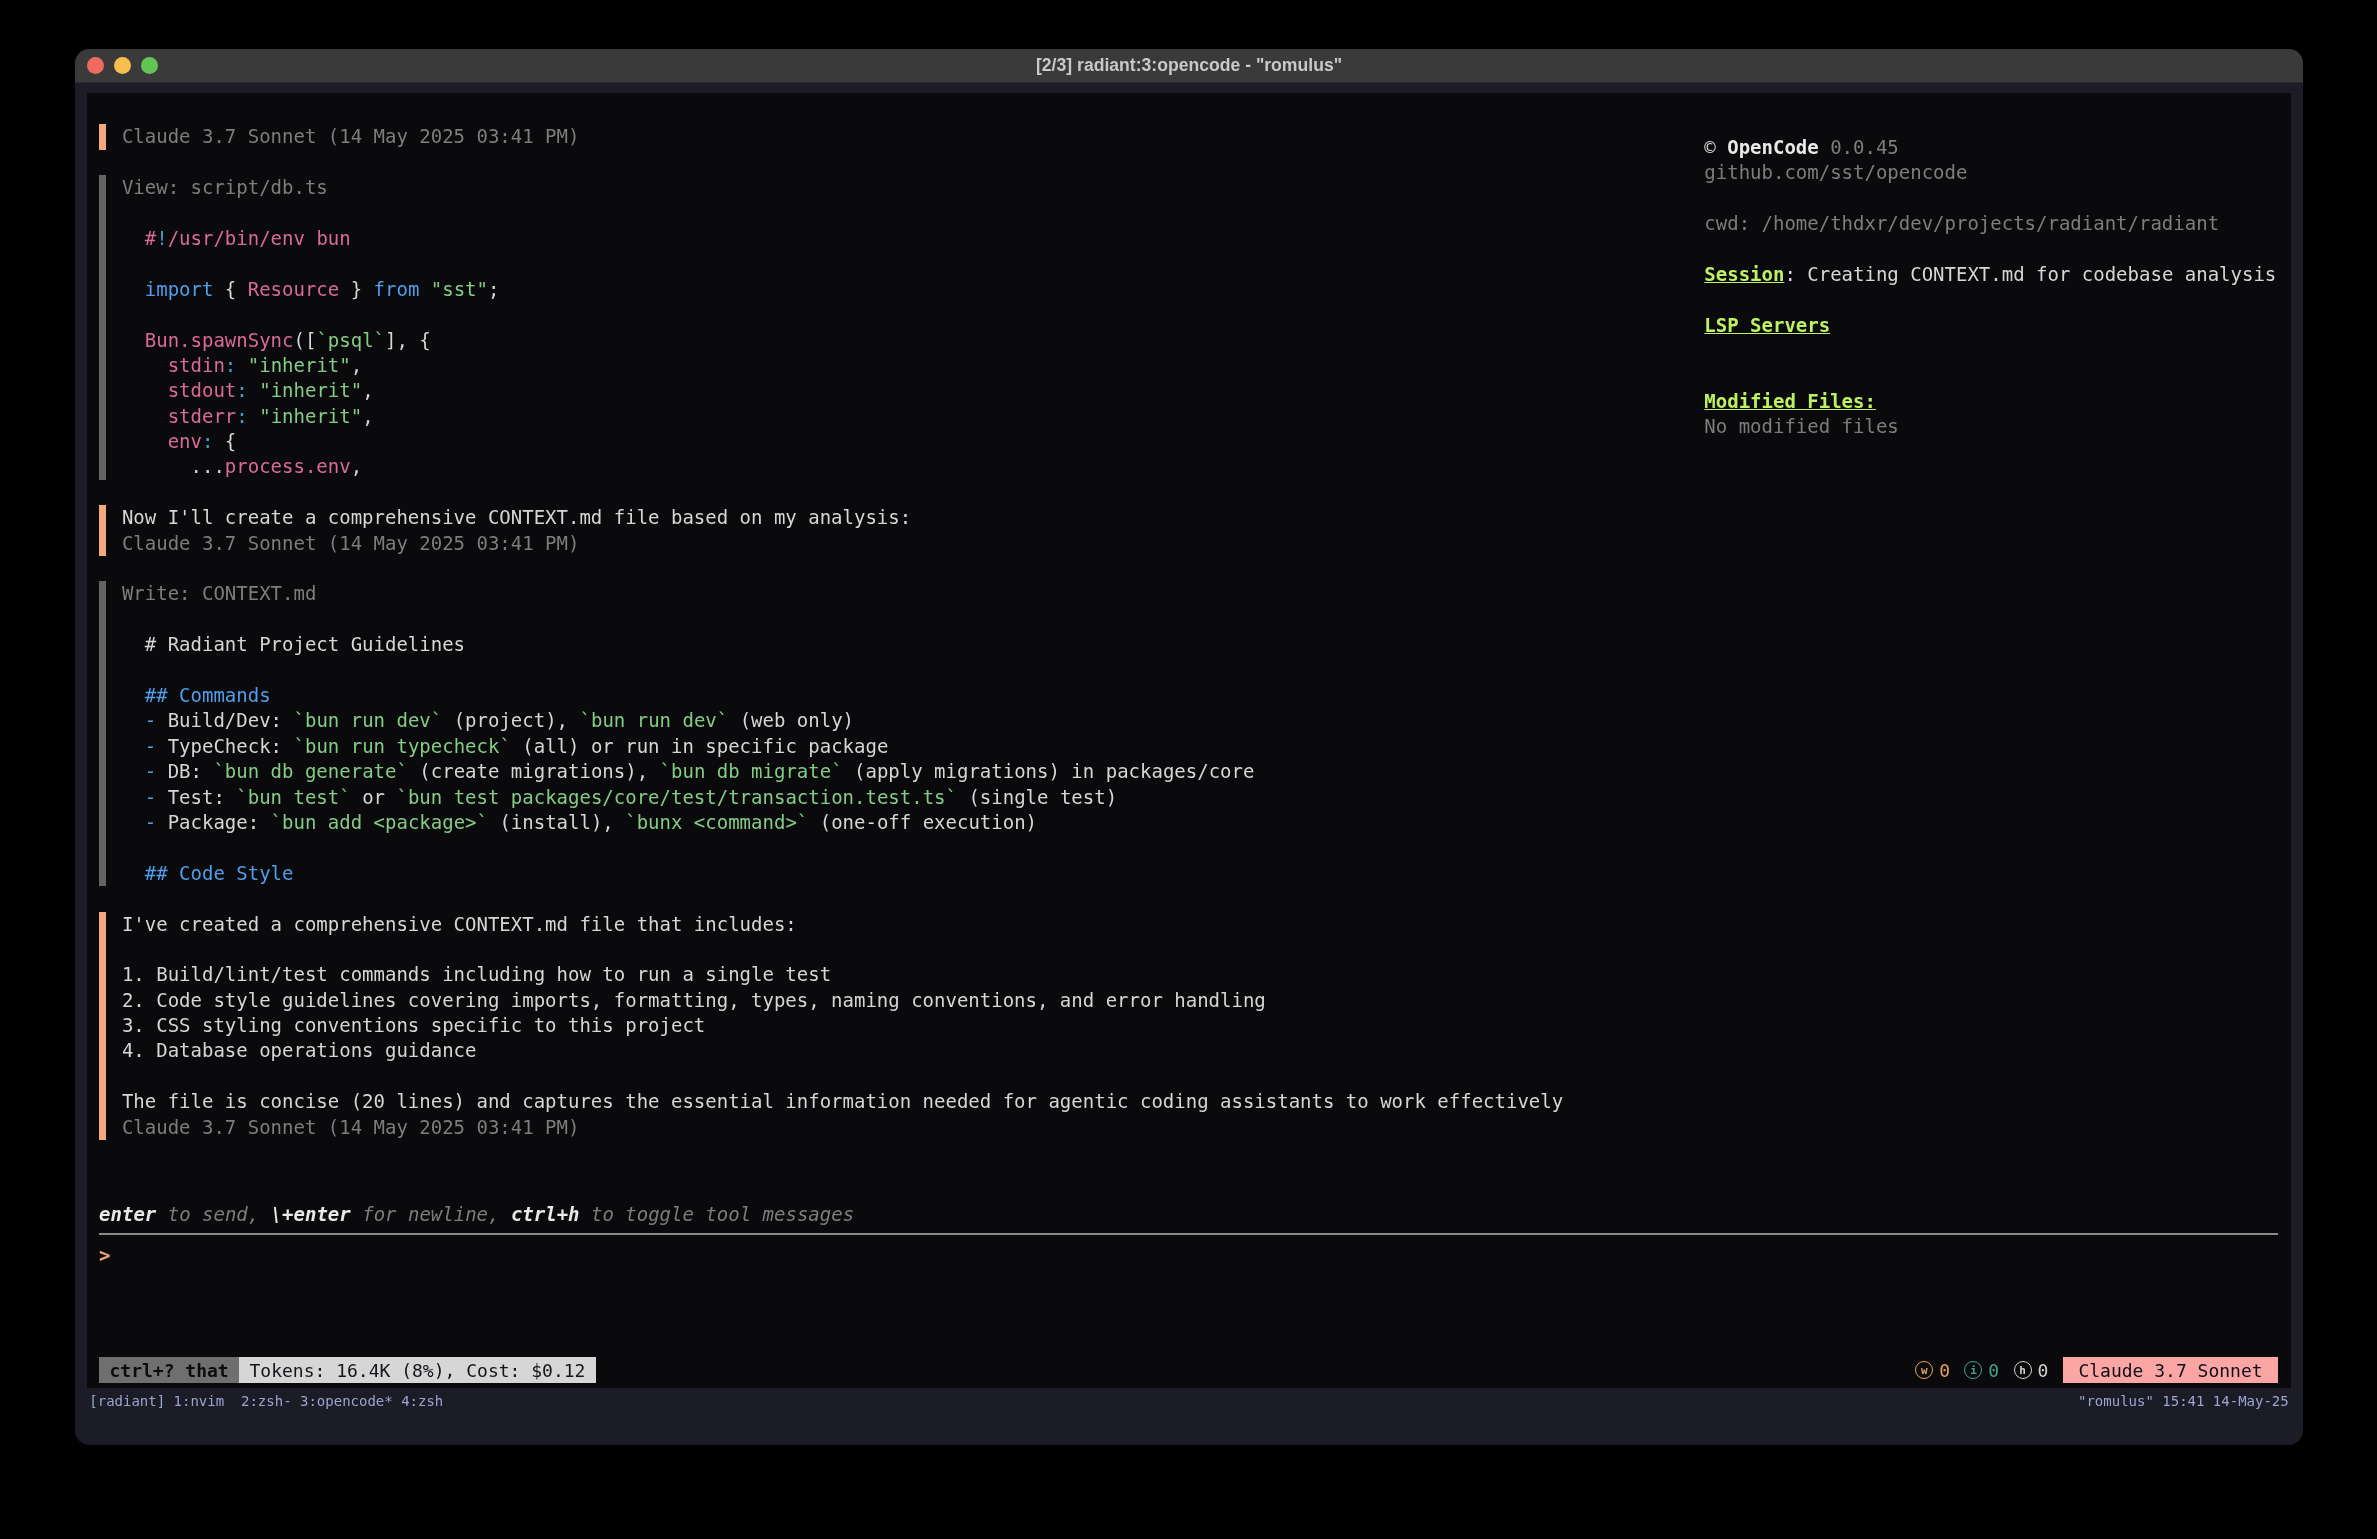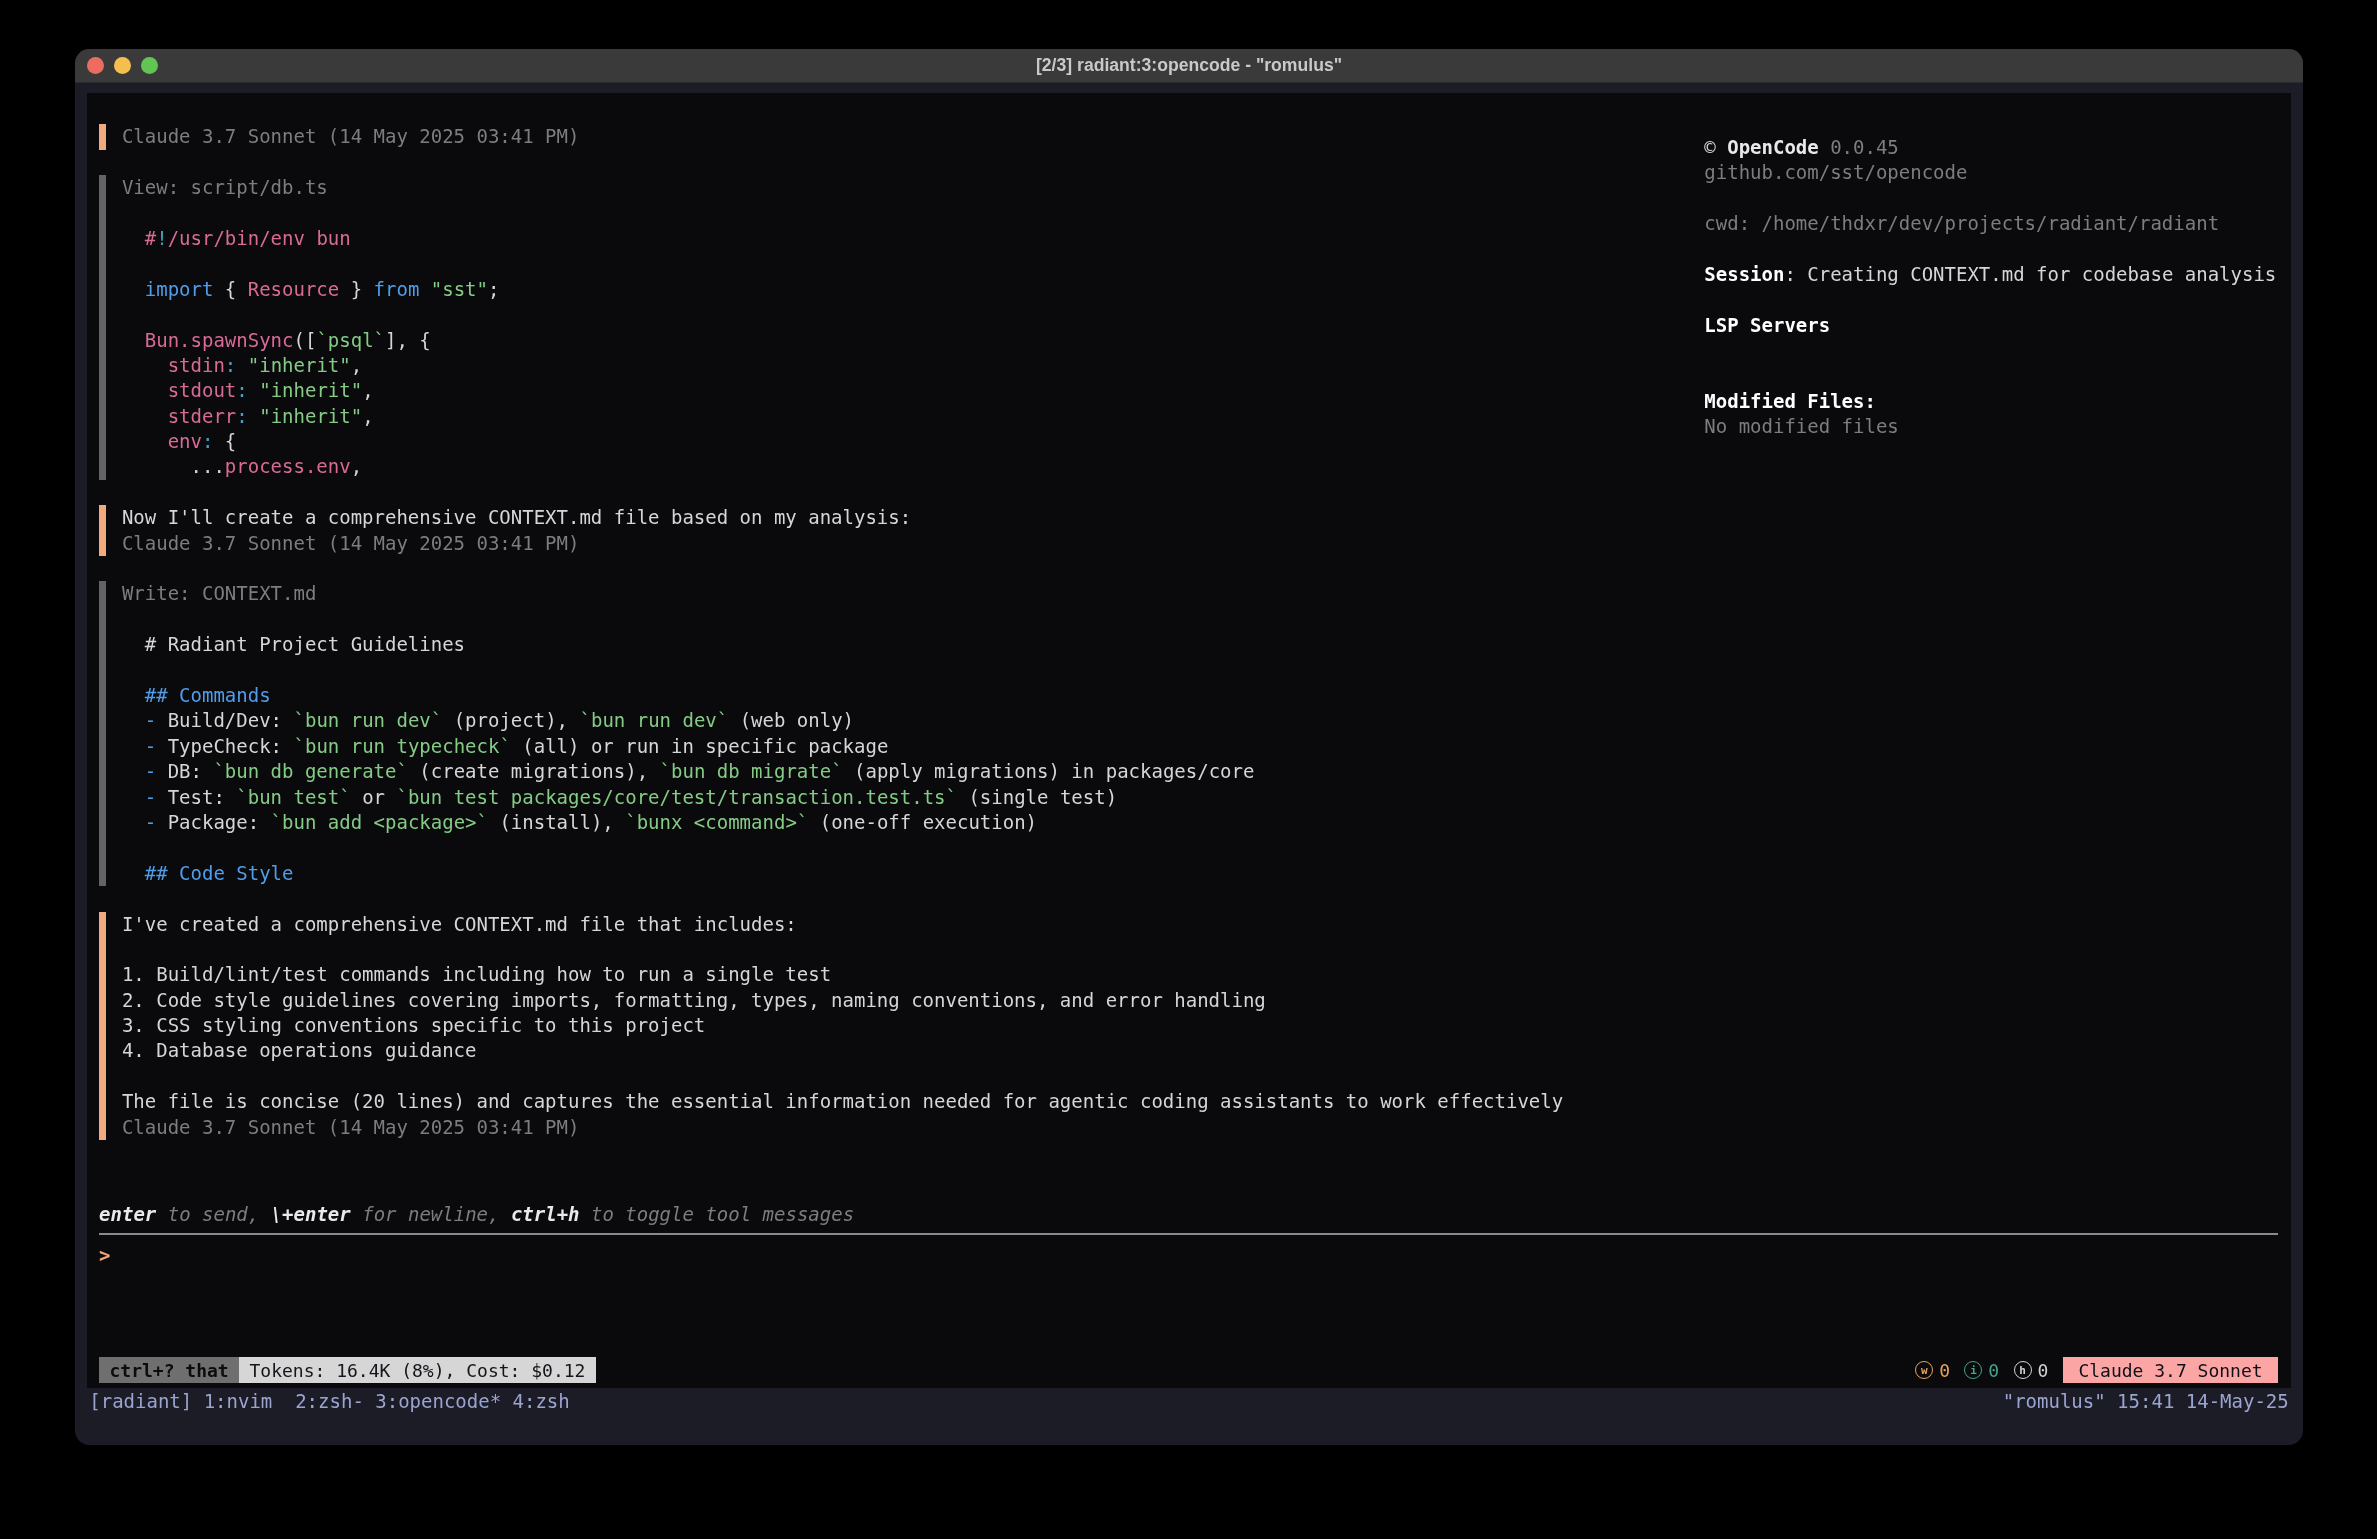--- a/index.html
+++ b/index.html
@@ -43,21 +43,21 @@
   .line { height:25.4px; white-space:pre; overflow:visible; }
   .sidebar .line { height:auto; min-height:25.4px; white-space:pre-wrap; }
 
   .c-w  { color:#d6d6d6; }
   .c-wb { color:#e9e9e9; font-weight:bold; }
   .c-g  { color:#7d7d7d; }
   .c-b  { color:#4f9deb; }
   .c-gr { color:#84cc85; }
   .c-p  { color:#d96a96; }
   .c-c  { color:#459fc2; }
-  .c-o  { color:#ffffff; font-weight:bold; }
+  .c-o  { color:#bef264; font-weight:bold;text-decoration:underline; }
 
   .help-line { margin-top:37px; height:25.4px; white-space:pre;font-style:italic; }
   .divider { height:2px; background:#8a8a8a; margin:5.2px 0 7.8px 0; }
   .prompt-row { height:25.4px; }
   .prompt-char { color:#f0a27c; font-weight:bold; }
   .fill { flex:1; }
 
   .status-row { height:26px; display:flex; align-items:center; font-size:18px; }
   .chip { height:26px; display:flex; align-items:center; padding:0 10.4px; white-space:pre; }
   .chip.help-chip { background:#6f6f6f; color:#0c0c0e; font-weight:bold; }
@@ -70,21 +70,21 @@
     font-size:11px; font-weight:bold; line-height:1;
   }
   .diag-count { font-size:18px; }
   .model-badge {
     height:26px; display:flex; align-items:center; padding:0 15.7px;
     background:#fca5a5; color:#0e1018; white-space:pre;
   }
 
   .tmux-bar {
     height:25px; display:flex; align-items:center; justify-content:space-between;
-    padding:0 2.6px; font-size:19px; color:#9aa4cf; white-space:pre;
+    padding:0 2.6px; font-size:14px; color:#9aa4cf; white-space:pre;
   }
 </style>
 </head>
 <body>
 
 <div class="window">
   <div class="titlebar">
     <div class="traffic">
       <div class="tl red"></div>
       <div class="tl yellow"></div>

